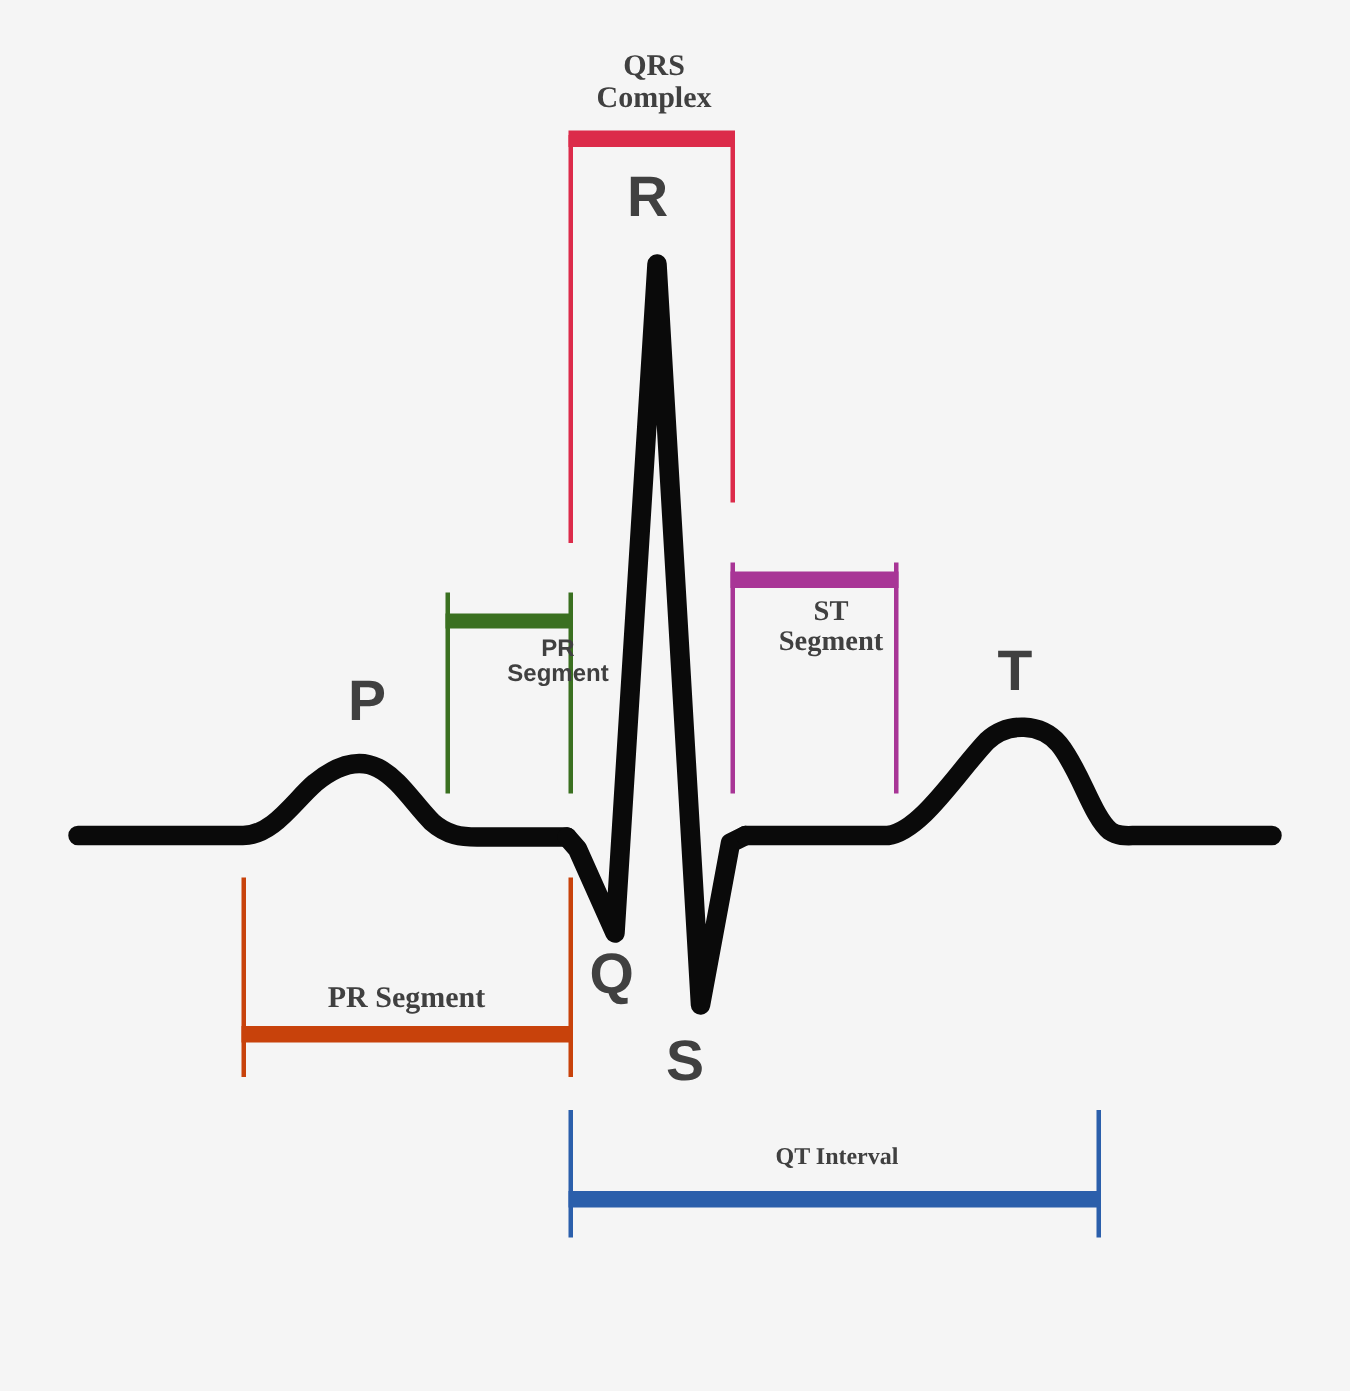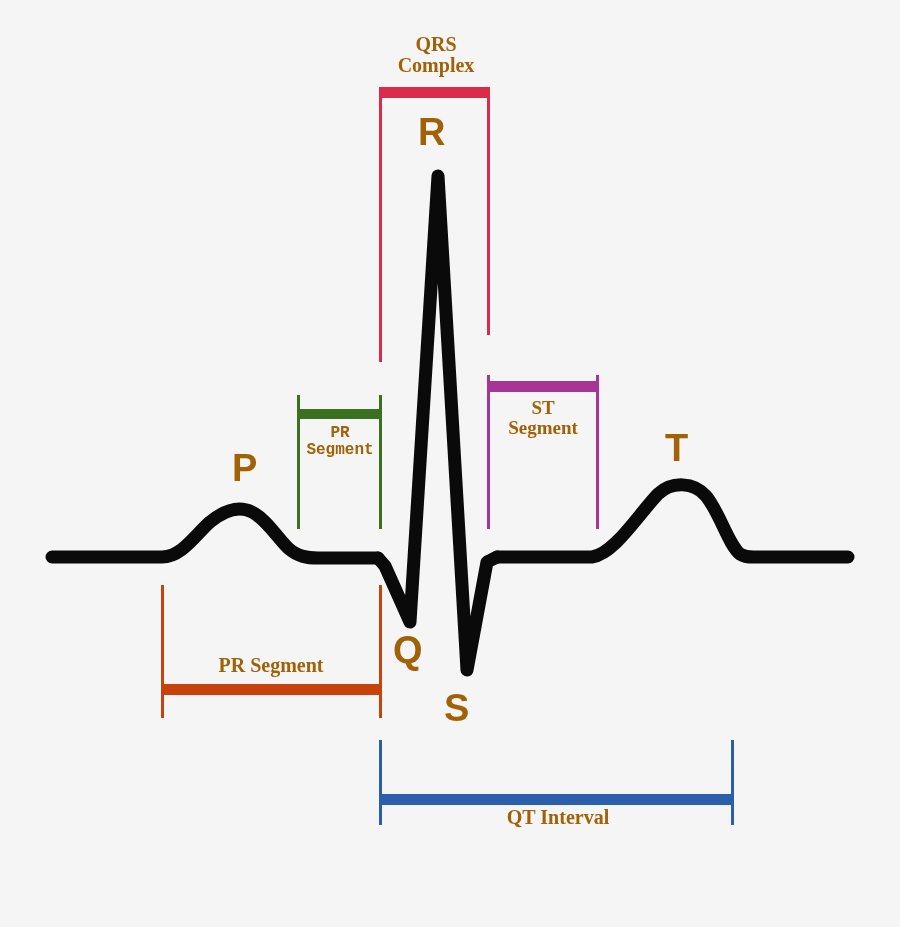--- a/index.html
+++ b/index.html
@@ -20,68 +20,68 @@
     position: absolute;
     left: 0;
     top: 0;
     width: 900px;
     height: 927px;
   }
   .lbl {
     position: absolute;
     white-space: pre;
     text-align: center;
-    color: #a16207;
+    color: #404040;
     line-height: 1.06;
     user-select: none;
   }
   .lbl-serif {
     font-family: "Liberation Serif", serif;
     font-weight: bold;
   }
   .lbl-sans {
-    font-family: Liberation Mono, monospace;
+    font-family: Liberation Sans, sans-serif;
     font-weight: bold;
+    padding-left: 32px;
   }
   .wave-letter {
     font-family: "Liberation Sans", sans-serif;
     font-weight: bold;
     font-size: 38px;
     letter-spacing: 0px;
   }
   #lbl-qrs {
     left: 356px;
     top: 34px;
     width: 160px;
     font-size: 20px;
   }
   #lbl-pr-seg {
     left: 297px;
     top: 425px;
     width: 86px;
     font-size: 16px;
   }
   #lbl-st-seg {
-    left: 479px;
+    left: 490px;
     top: 398px;
     width: 128px;
     font-size: 19px;
   }
   #lbl-pr-int {
     left: 160px;
     top: 655px;
     width: 222px;
     font-size: 20px;
   }
   #lbl-qt-int {
     left: 383px;
     top: 764px;
     width: 350px;
-    font-size: 20px;
-    margin-top: 43px;
+    font-size: 16px;
   }
   #lbl-p { left: 232px; top: 448px; }
   #lbl-r { left: 418px; top: 112px; }
   #lbl-q { left: 393px; top: 630px; }
   #lbl-s { left: 444px; top: 688px; }
   #lbl-t { left: 665px; top: 428px; }
 </style>
 </head>
 <body>
 

